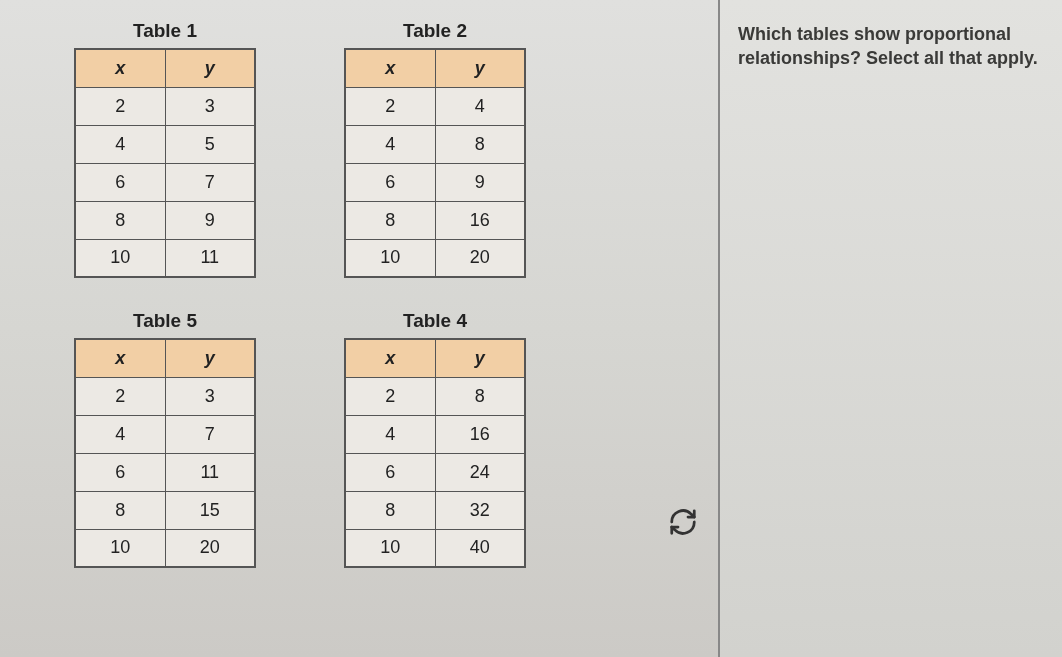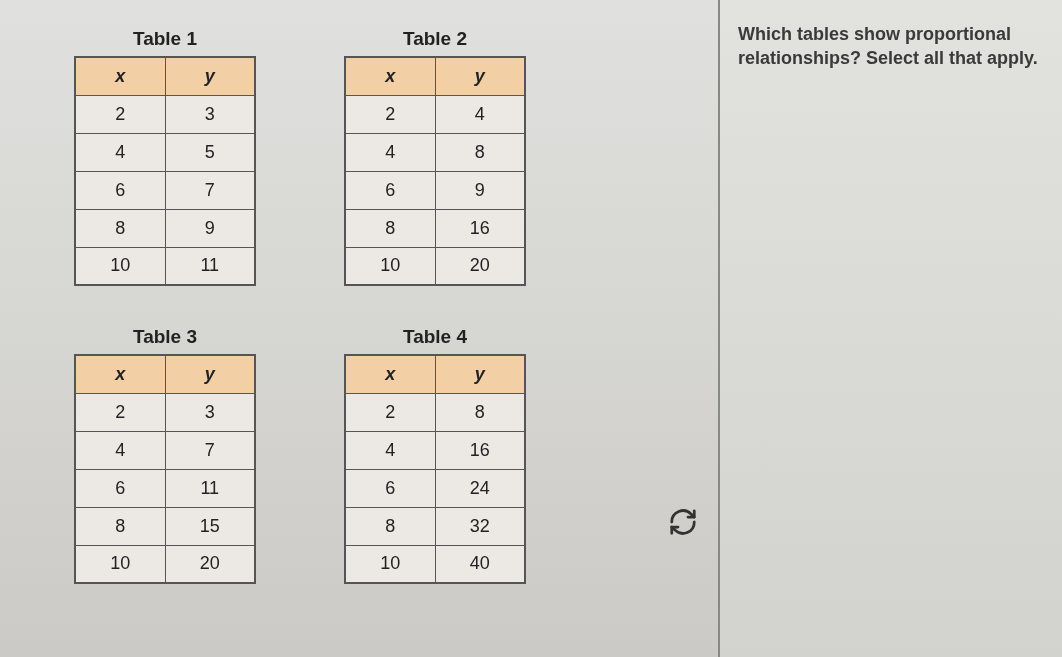--- a/index.html
+++ b/index.html
@@ -51,21 +51,20 @@
     display: grid;
     grid-template-columns: 210px 210px;
     column-gap: 60px;
     row-gap: 32px;
   }
   .table-block {
     display: flex;
     flex-direction: column;
     align-items: center;
     cursor: pointer;
-    margin-top: 8px;
   }
   .table-title {
     font-size: 19px;
     font-weight: bold;
     color: #222;
     margin-bottom: 6px;
   }
   table.data-table {
     border-collapse: collapse;
     background: #f3f1ee;
@@ -163,21 +162,21 @@
               </tr>
           <tr>
                 <td>10</td>
                 <td>20</td>
               </tr>
         </tbody>
           </table>
       </div>
 
       <div class="table-block">
-        <div class="table-title">Table 3</div>
+        <div class="table-title">Table 5</div>
         <table class="data-table">
           <tbody>
               <tr>
                 <th>x</th>
                 <th>y</th>
               </tr>
           <tr>
                 <td>2</td>
                 <td>3</td>
               </tr>

